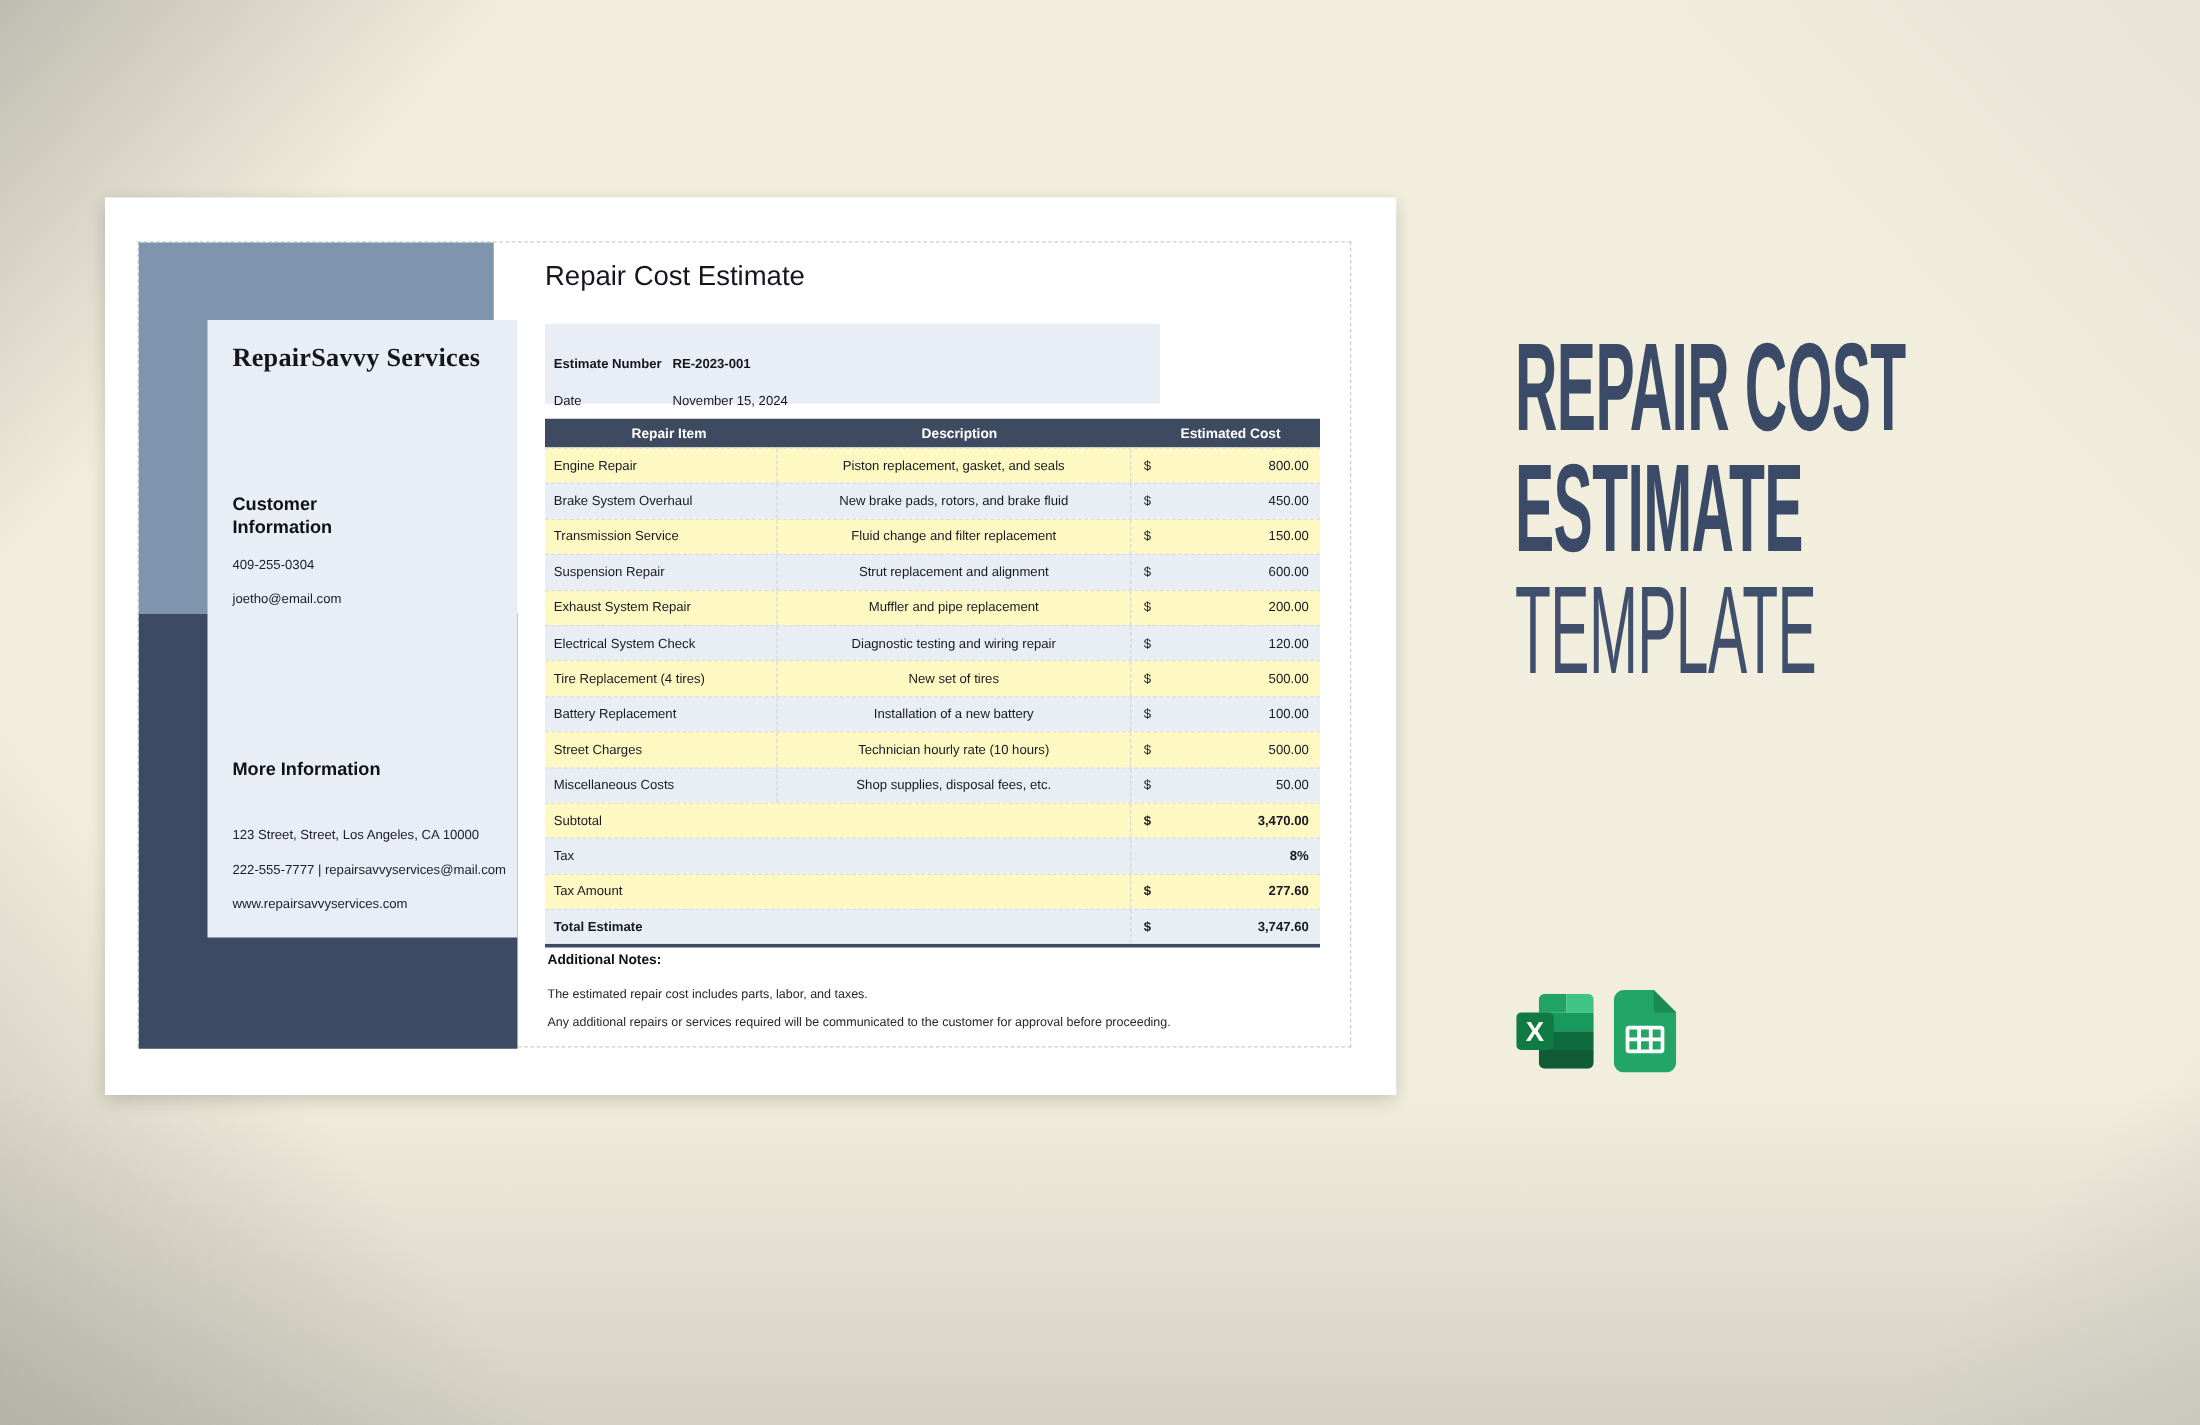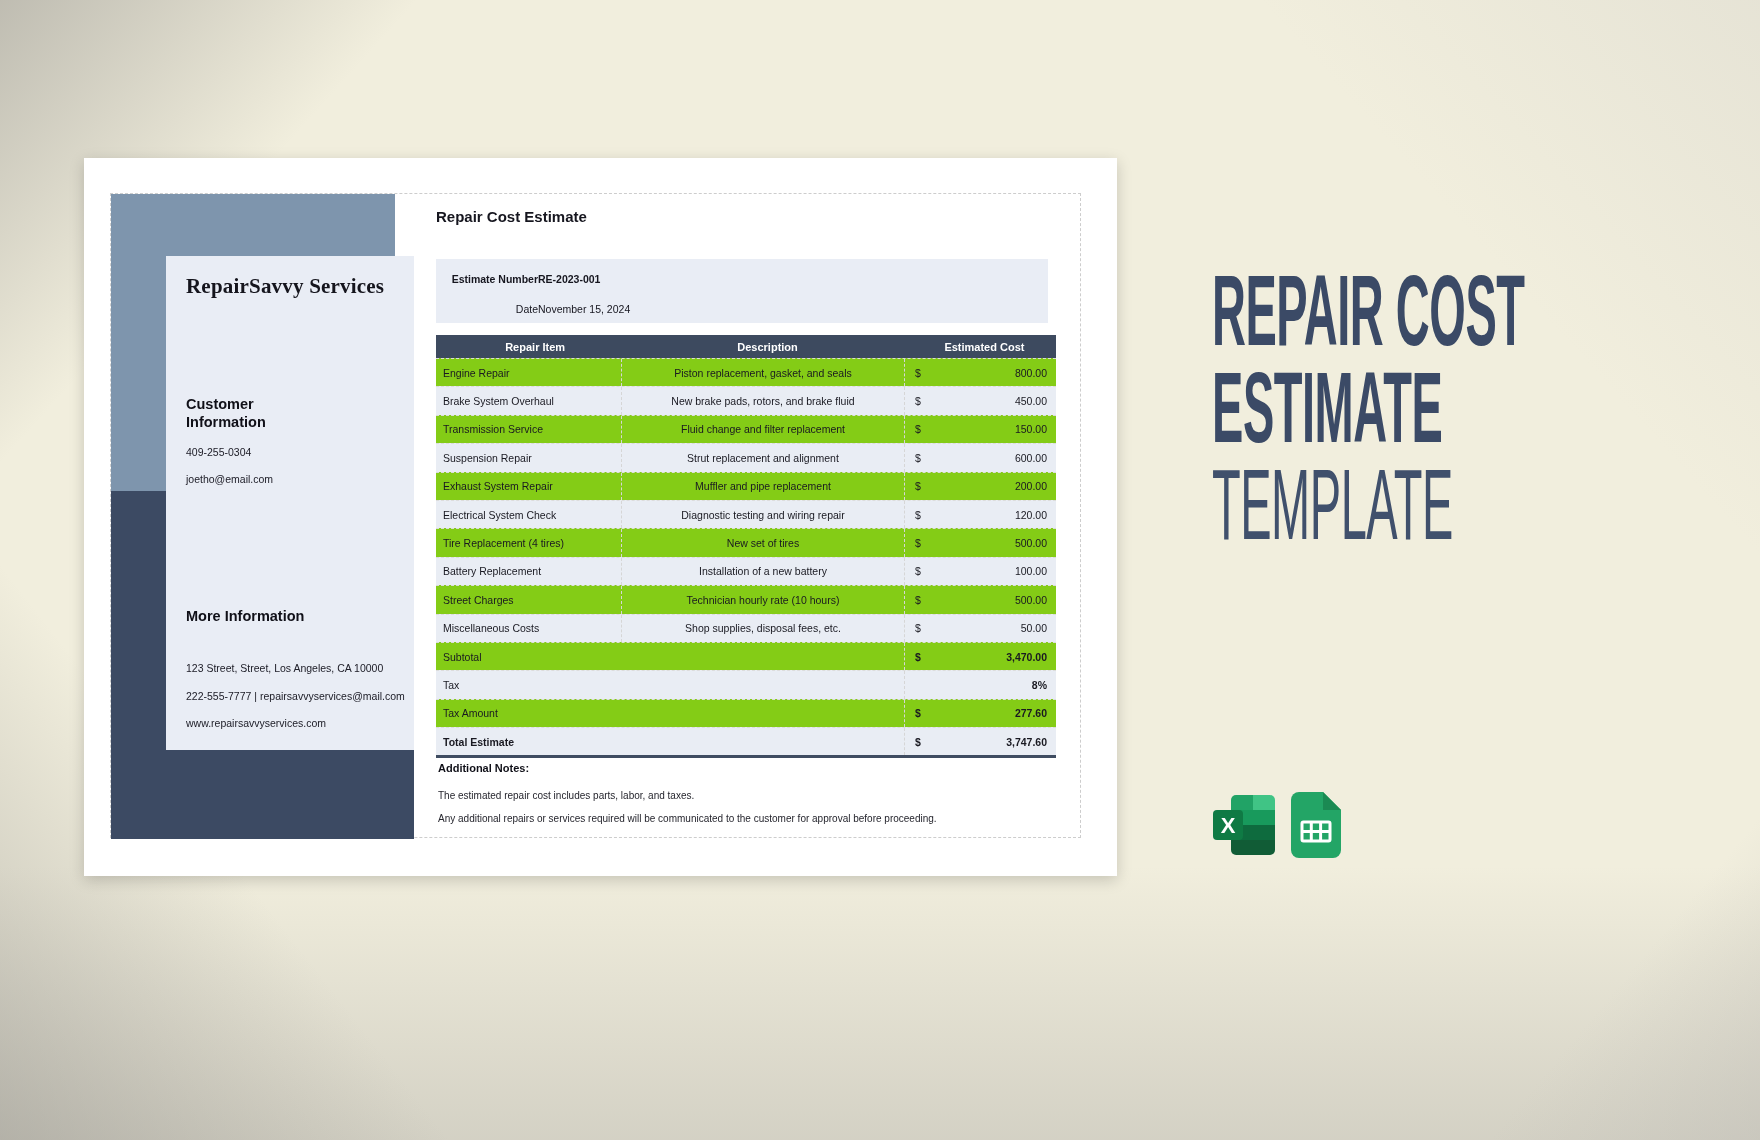--- a/index.html
+++ b/index.html
@@ -24,32 +24,32 @@
   .panel{position:absolute;left:55px;top:62px;width:248px;height:494px;background:#e9edf5;}
   .org{position:absolute;left:20px;top:18px;font-family:Liberation Serif, serif;
        font-weight:bold;font-size:21px;color:#15151d;letter-spacing:.2px;}
   .sec-h{position:absolute;left:20px;width:130px;font-size:14.5px;font-weight:bold;
          line-height:17.5px;color:#101018;}
   .cust-h{top:140px;} .more-h{top:352px;}
   .lines{position:absolute;left:20px;width:300px;font-size:10.5px;color:#20202a;}
   .cust-lines{top:183px;line-height:27px;}
   .more-lines{top:399px;line-height:27.5px;}
   
-  .doc-title{position:absolute;left:325px;top:14px;font-size:15px;font-weight:bold;color:#16161f;}
-  .meta{position:absolute;left:325px;top:65px;width:612px;height:64px;background:#e9edf5;
-        box-sizing:border-box;padding-top:8px;text-align:right;}
+  .doc-title{position:absolute;left:325px;top:14px;font-size:22px;font-weight:normal;color:#16161f;}
+  .meta{position:absolute;left:325px;top:65px;width:492px;height:64px;background:#e9edf5;
+        box-sizing:border-box;padding-top:20px;}
   .meta-row{height:24px;margin-bottom:6px;display:flex;align-items:center;padding-left:7px;
             font-size:10.5px;color:#16161f;}
   .meta-label{width:95px;}
   .meta-row.bold .meta-label,.meta-row.bold .meta-value{font-weight:bold;}
   .etable{position:absolute;left:325px;top:141px;width:620px;border-bottom:3px solid #3f4c61;}
   .t-head{display:flex;height:23px;background:#3d4a5f;color:#fff;font-size:11px;font-weight:bold;
           align-items:center;}
   .th{text-align:center;padding-left:12px;} .c0{width:185px;} .c1{width:283px;} .c2{width:152px;}
-  .t-row{display:flex;height:27.4px;background:#84cc16;border-top:1px dashed #dcdcdc;
+  .t-row{display:flex;height:27.4px;background:#fef9c3;border-top:1px dashed #dcdcdc;
          font-size:10.5px;color:#191921;align-items:stretch;}
   .t-row.alt{background:#e9edf4;}
   .cell{display:flex;align-items:center;box-sizing:border-box;}
   .item{width:185px;padding-left:7px;}
   .desc{width:283px;justify-content:center;text-align:center;border-left:1px dashed #d6d6d6;}
   .cost{width:152px;position:relative;justify-content:flex-end;padding-right:9px;
         border-left:1px dashed #d6d6d6;}
   .cur{position:absolute;left:10px;}
   .slabel{width:468px;padding-left:7px;}
   .sum .cur,.sum .val{font-weight:bold;}

